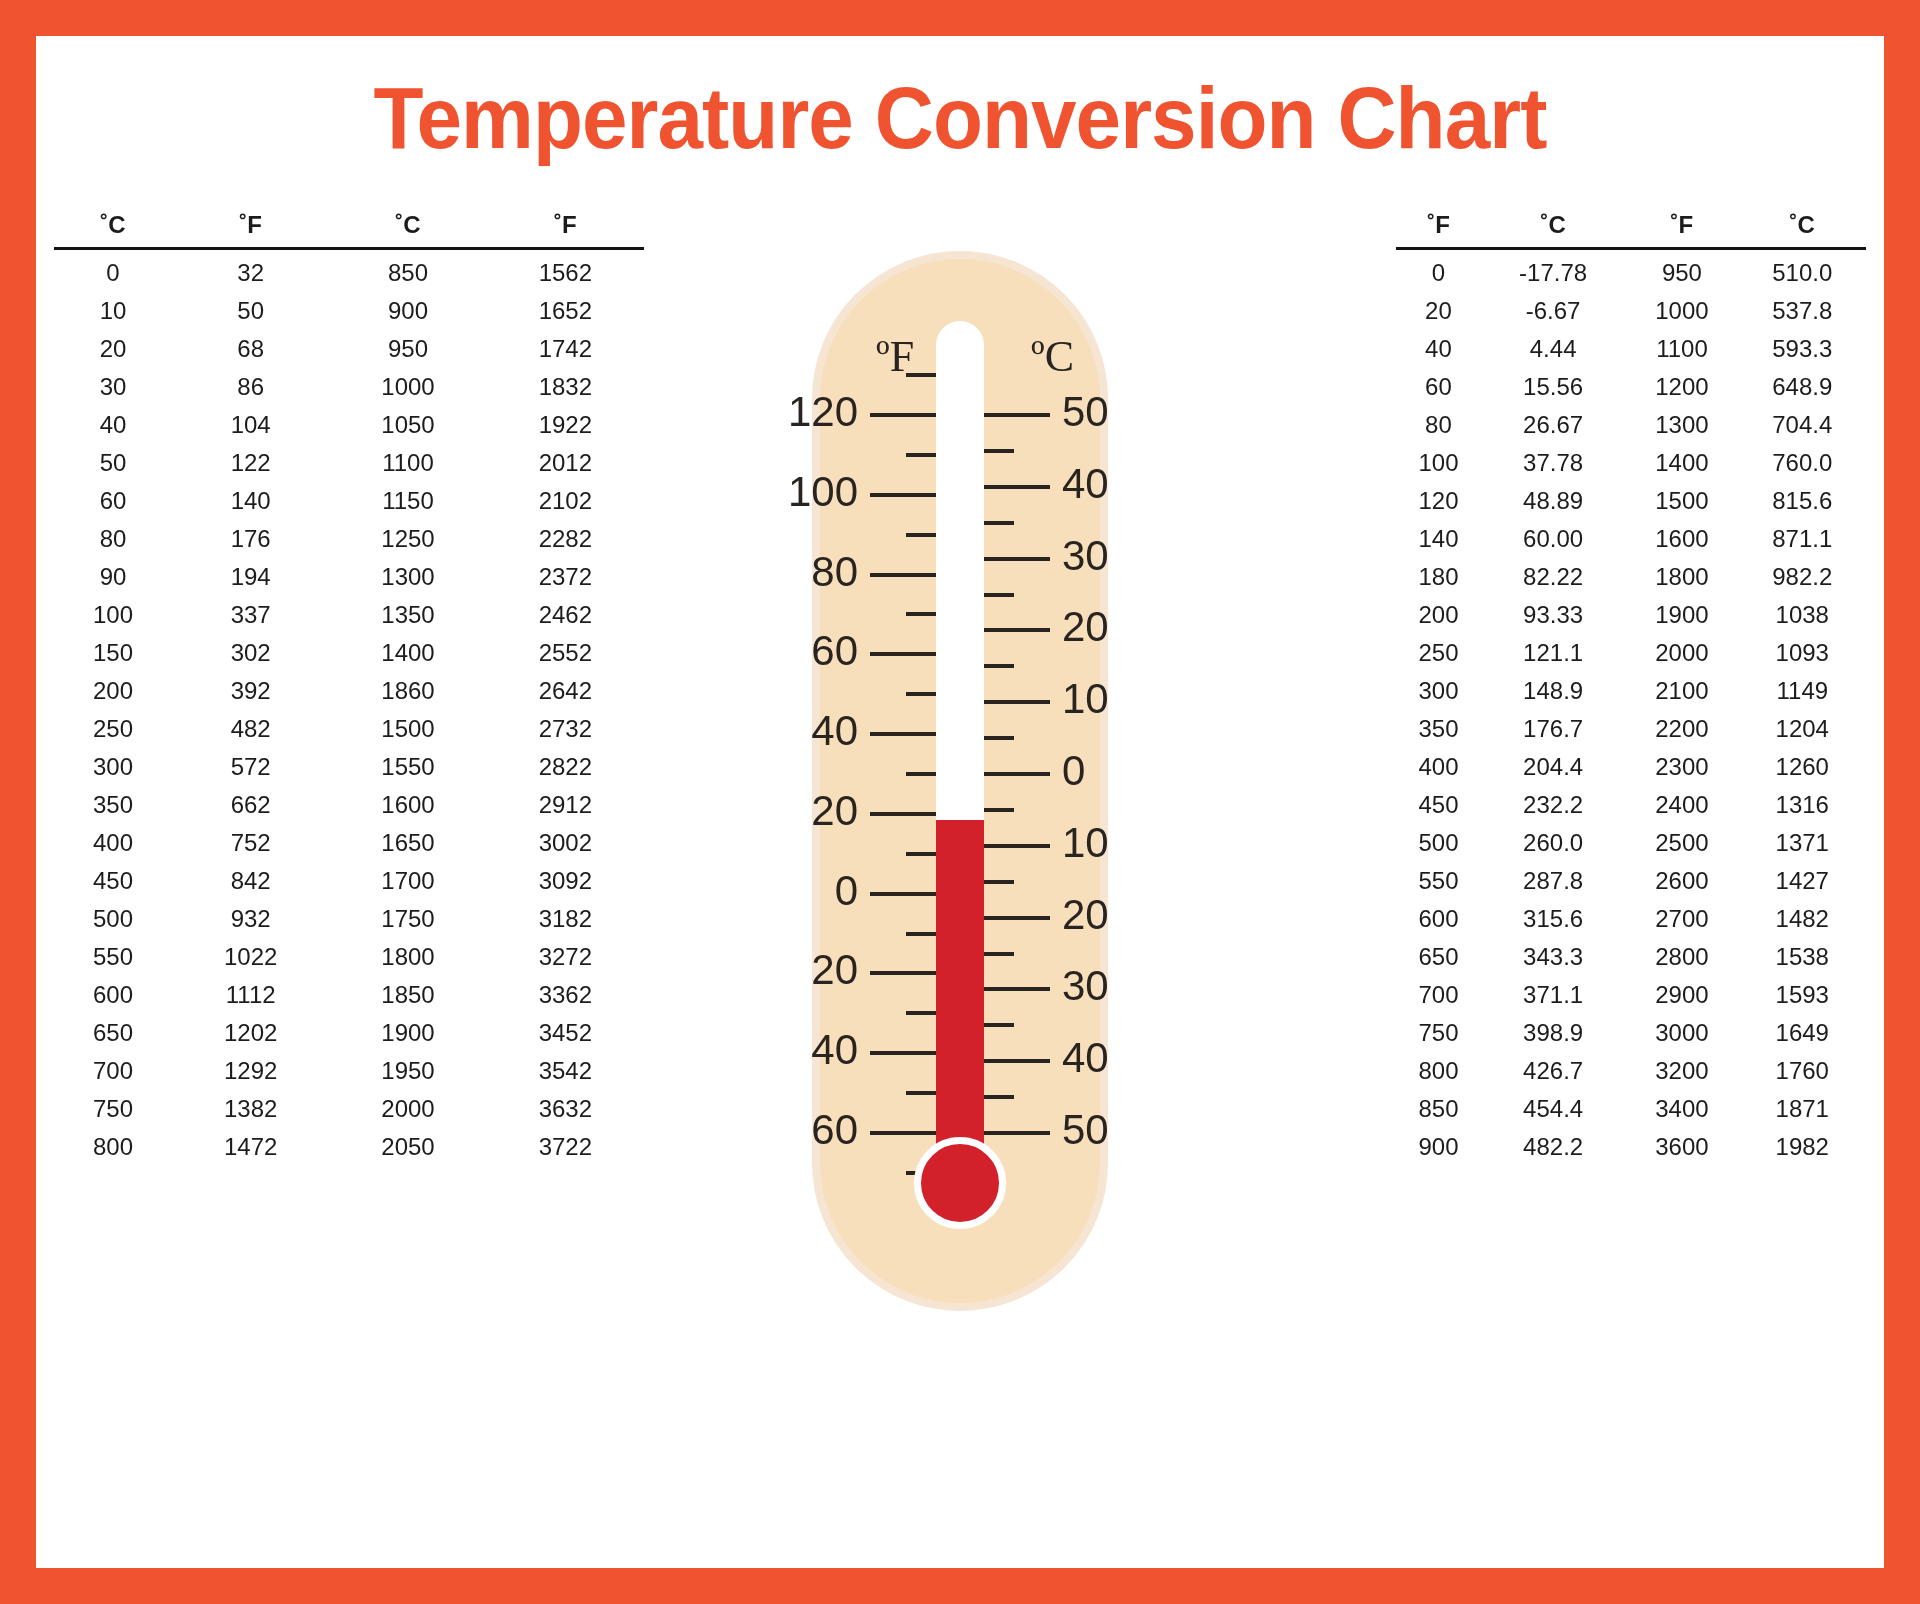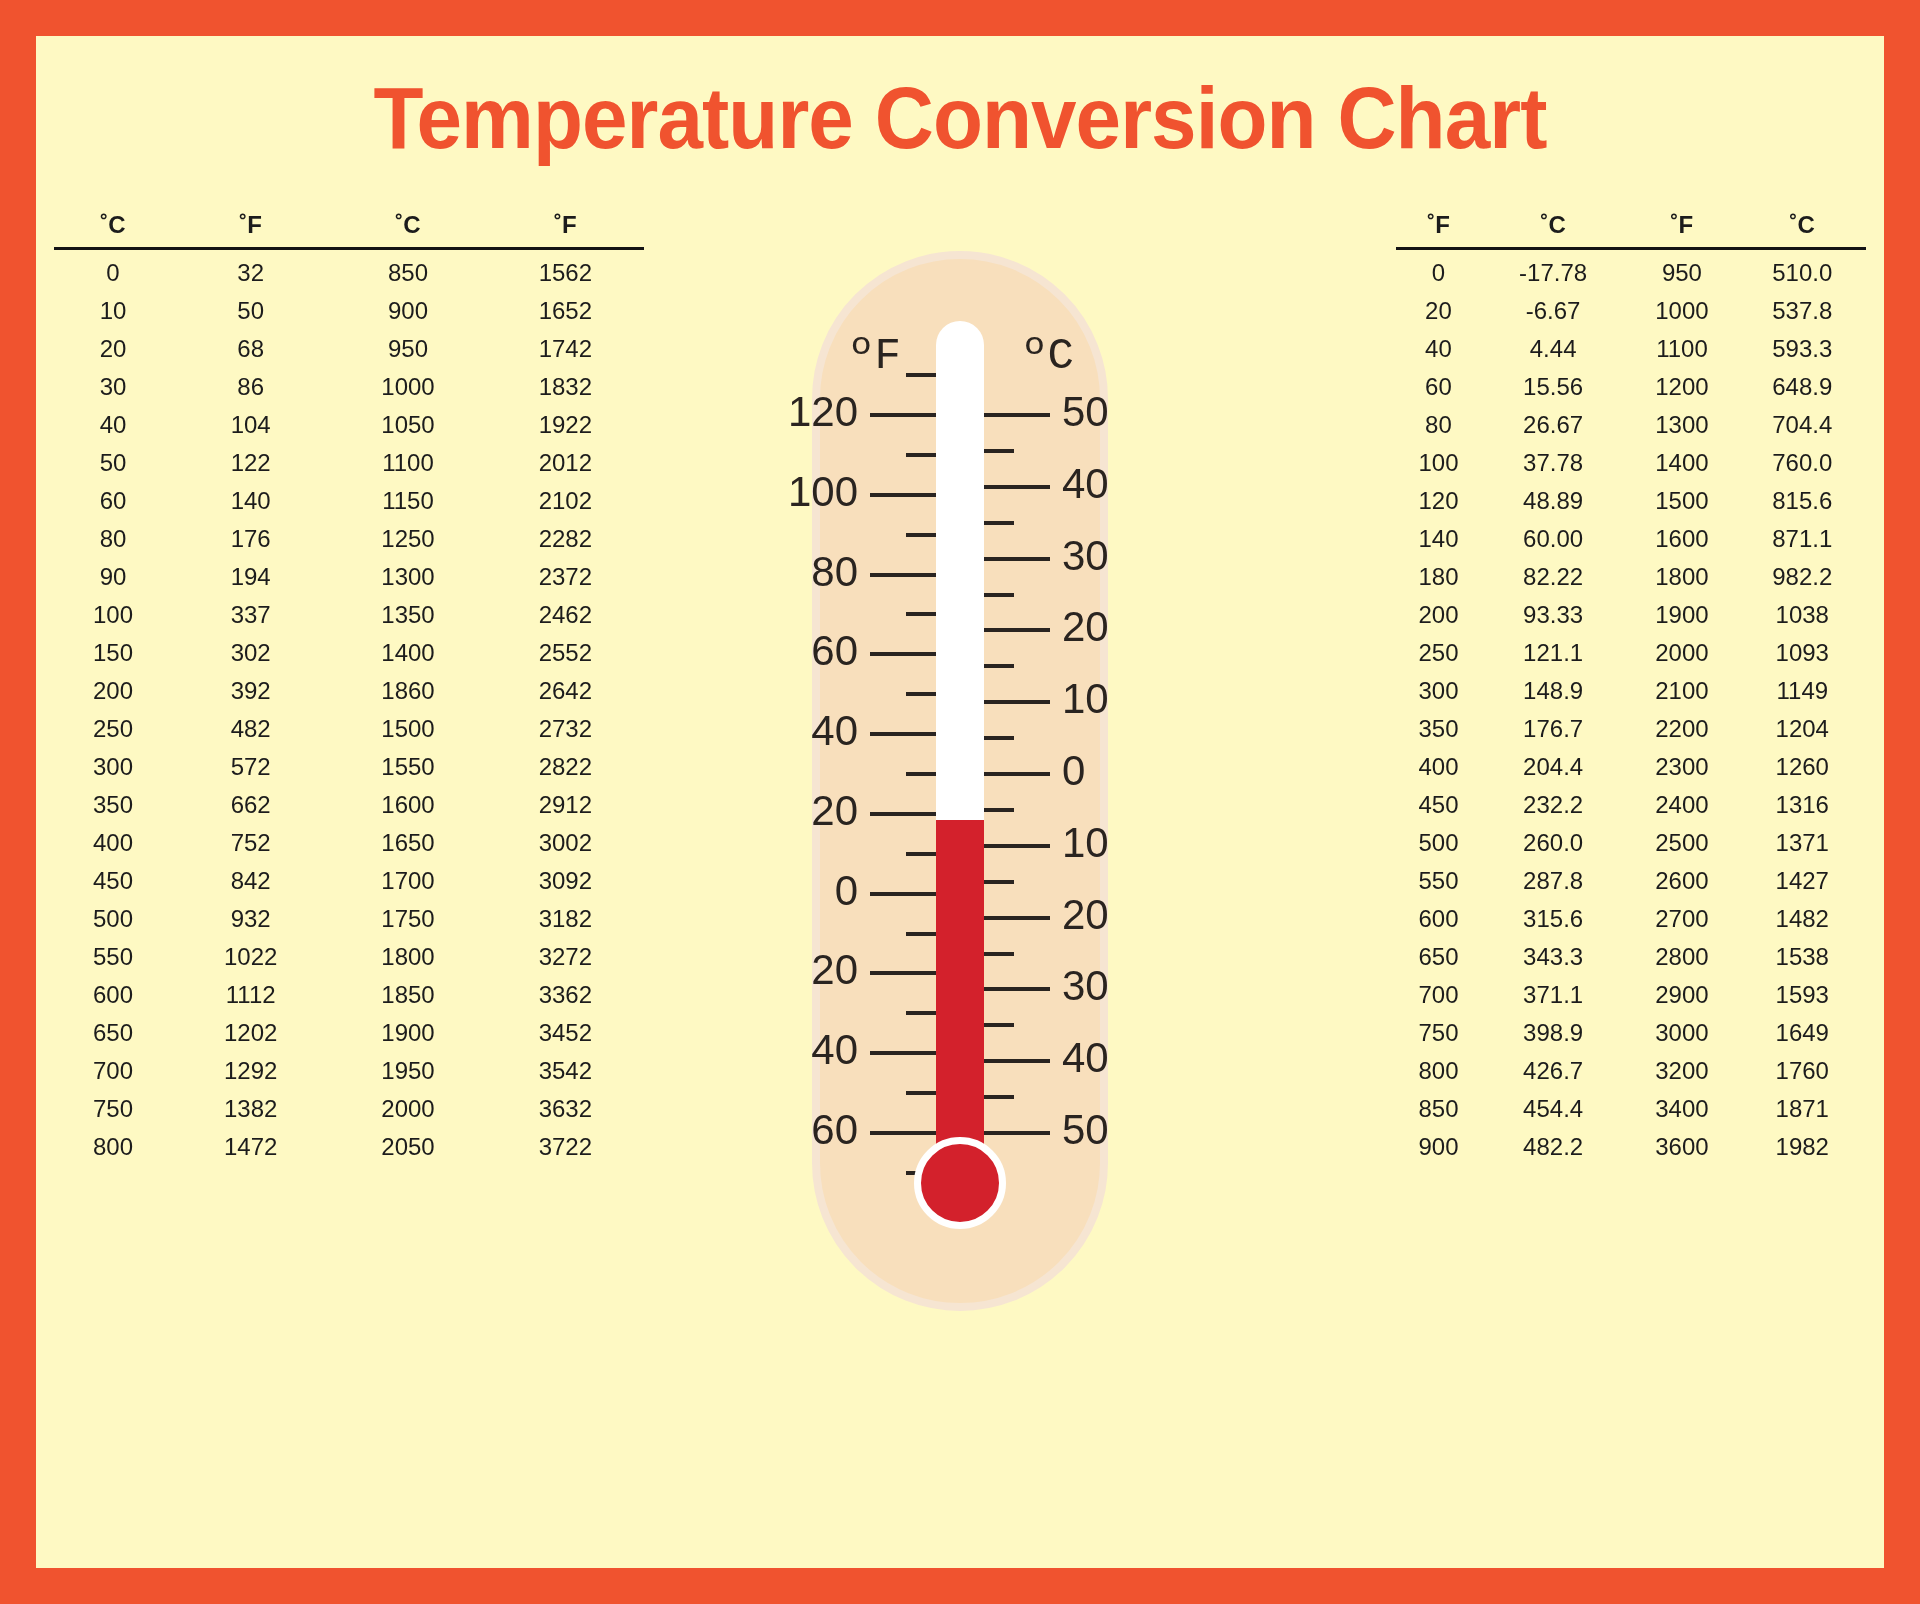--- a/index.html
+++ b/index.html
@@ -20,21 +20,21 @@
     width: 1920px;
     height: 1604px;
     background: #F0532F;
     padding: 36px;
   }
 
   #sheet {
     position: relative;
     width: 100%;
     height: 100%;
-    background: #fef9c3;
+    background: #ffffff;
   }
 
   
   #title {
     position: absolute;
     top: 38px;
     left: 0;
     width: 100%;
     text-align: center;
     color: #F0532F;
@@ -97,24 +97,25 @@
   }
   #thermo-body {
     position: absolute;
     inset: 0;
     background: #F8DFBC;
     border: 8px solid #F6E5D2;
     border-radius: 148px;
   }
   .unit-label {
     position: absolute;
-    font-family: Liberation Mono, monospace;
+    font-family: Liberation Serif, serif;
     font-size: 44px;
     color: #2a2420;
     font-weight: normal;
+    margin-left: 28px;
   }
   #unit-f { top: 80px; left: 36px; }
   #unit-c { top: 80px; right: 34px; }
 
   
   #tube {
     position: absolute;
     top: 70px;
     left: 50%;
     margin-left: -24px;

